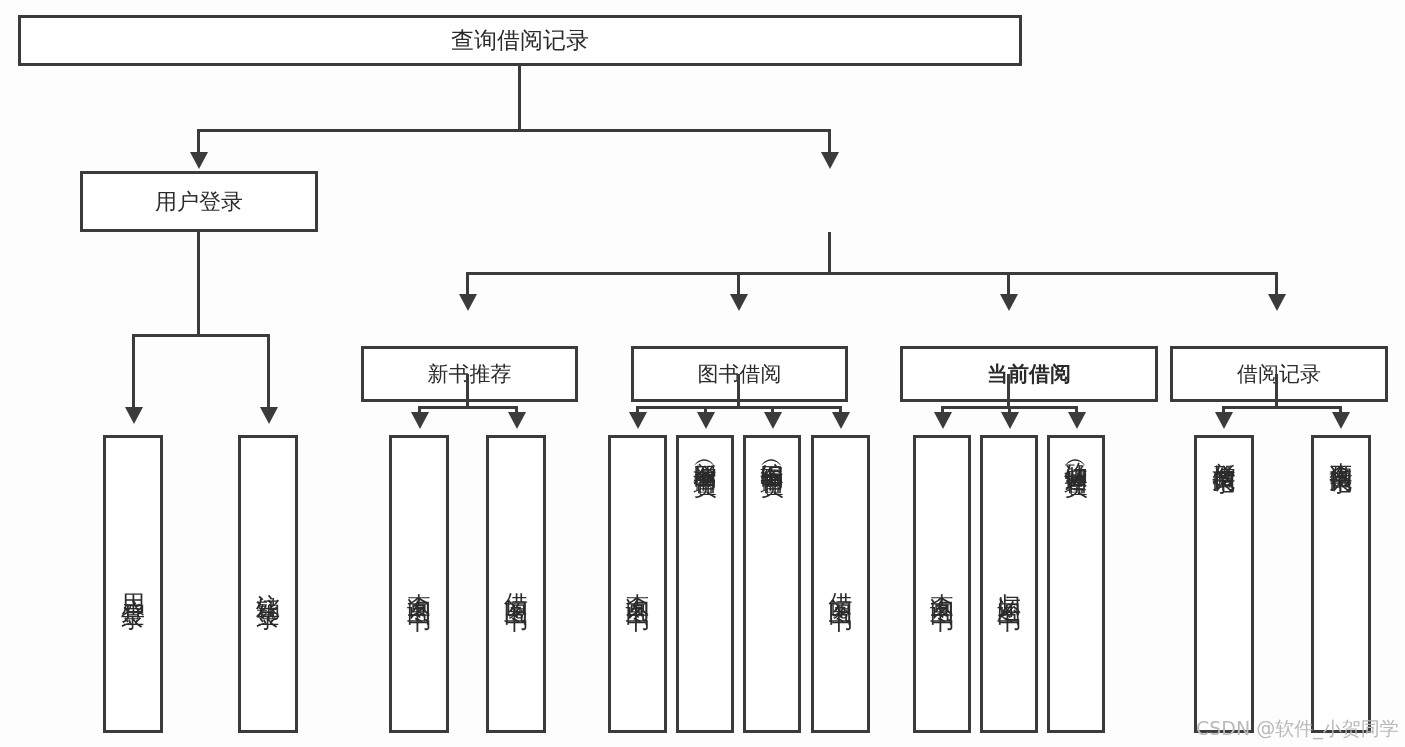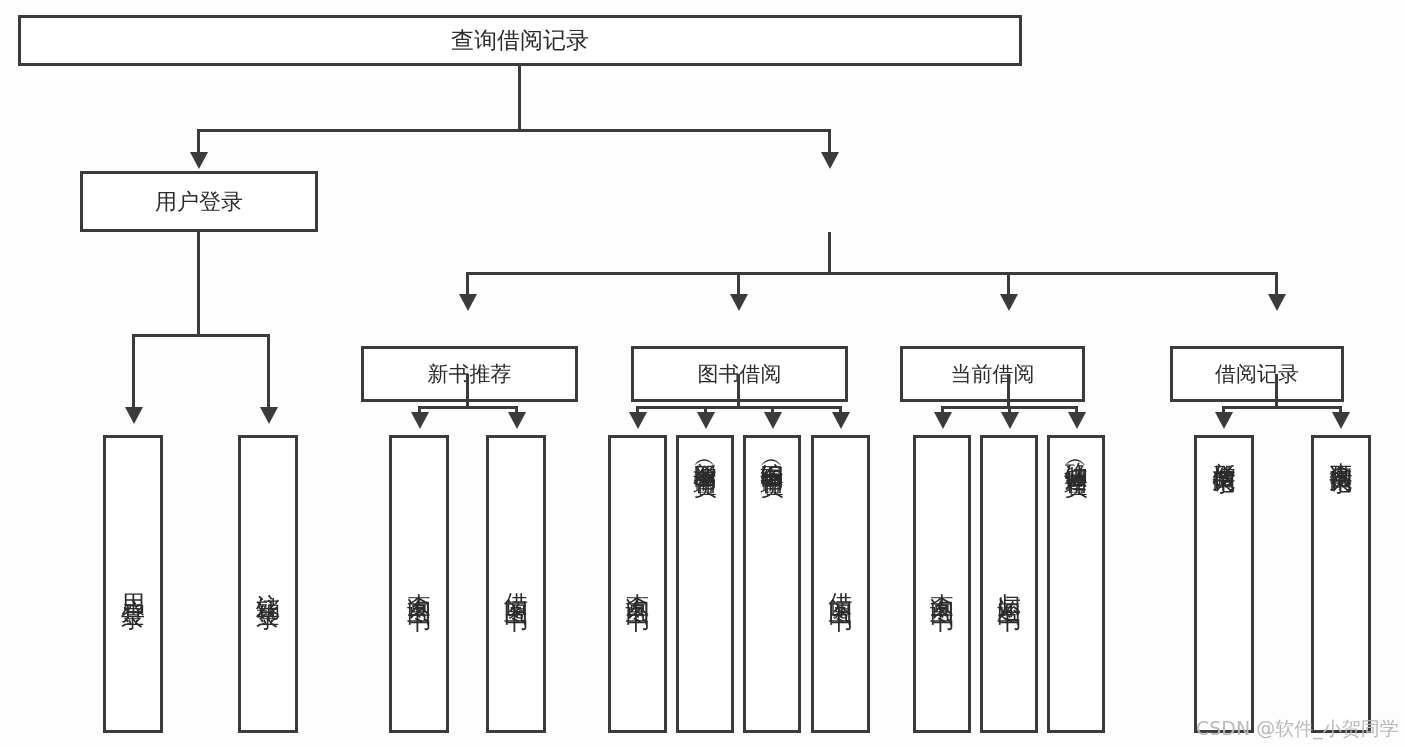--- a/index.html
+++ b/index.html
@@ -114,22 +114,22 @@
   <div class="arrow" style="left:459px; top:294px;"></div>
   <div class="vline" style="left:737px; top:272px; height:24px;"></div>
   <div class="arrow" style="left:730px; top:294px;"></div>
   <div class="vline" style="left:1007px; top:272px; height:24px;"></div>
   <div class="arrow" style="left:1000px; top:294px;"></div>
   <div class="vline" style="left:1275px; top:272px; height:24px;"></div>
   <div class="arrow" style="left:1268px; top:294px;"></div>
 
   <div class="node level2" style="left:361px; top:318px; width:217px; height:56px;">新书推荐</div>
   <div class="node level2" style="left:631px; top:318px; width:217px; height:56px;">图书借阅</div>
-  <div class="node level2" style="left:900px; top:318px; width:185px; height:56px;">当前借阅</div>
-  <div class="node level2" style="left:1170px; top:318px; width:174px; height:56px;">借阅记录</div>
+  <div class="node level2" style="left:900px; top:318px; width:258px; height:56px;font-weight:bold;">当前借阅</div>
+  <div class="node level2" style="left:1170px; top:318px; width:218px; height:56px;">借阅记录</div>
 
   <div class="vline" style="left:466px; top:374px; width:3px; height:32px;"></div>
   <div class="hline" style="left:418px; top:406px; width:100px;"></div>
   <div class="vline" style="left:418px; top:406px; height:8px;"></div>
   <div class="arrow" style="left:411px; top:412px;"></div>
   <div class="vline" style="left:515px; top:406px; height:8px;"></div>
   <div class="arrow" style="left:508px; top:412px;"></div>
 
   <div class="vline" style="left:737px; top:374px; height:32px;"></div>
   <div class="hline" style="left:636px; top:406px; width:206px;"></div>

